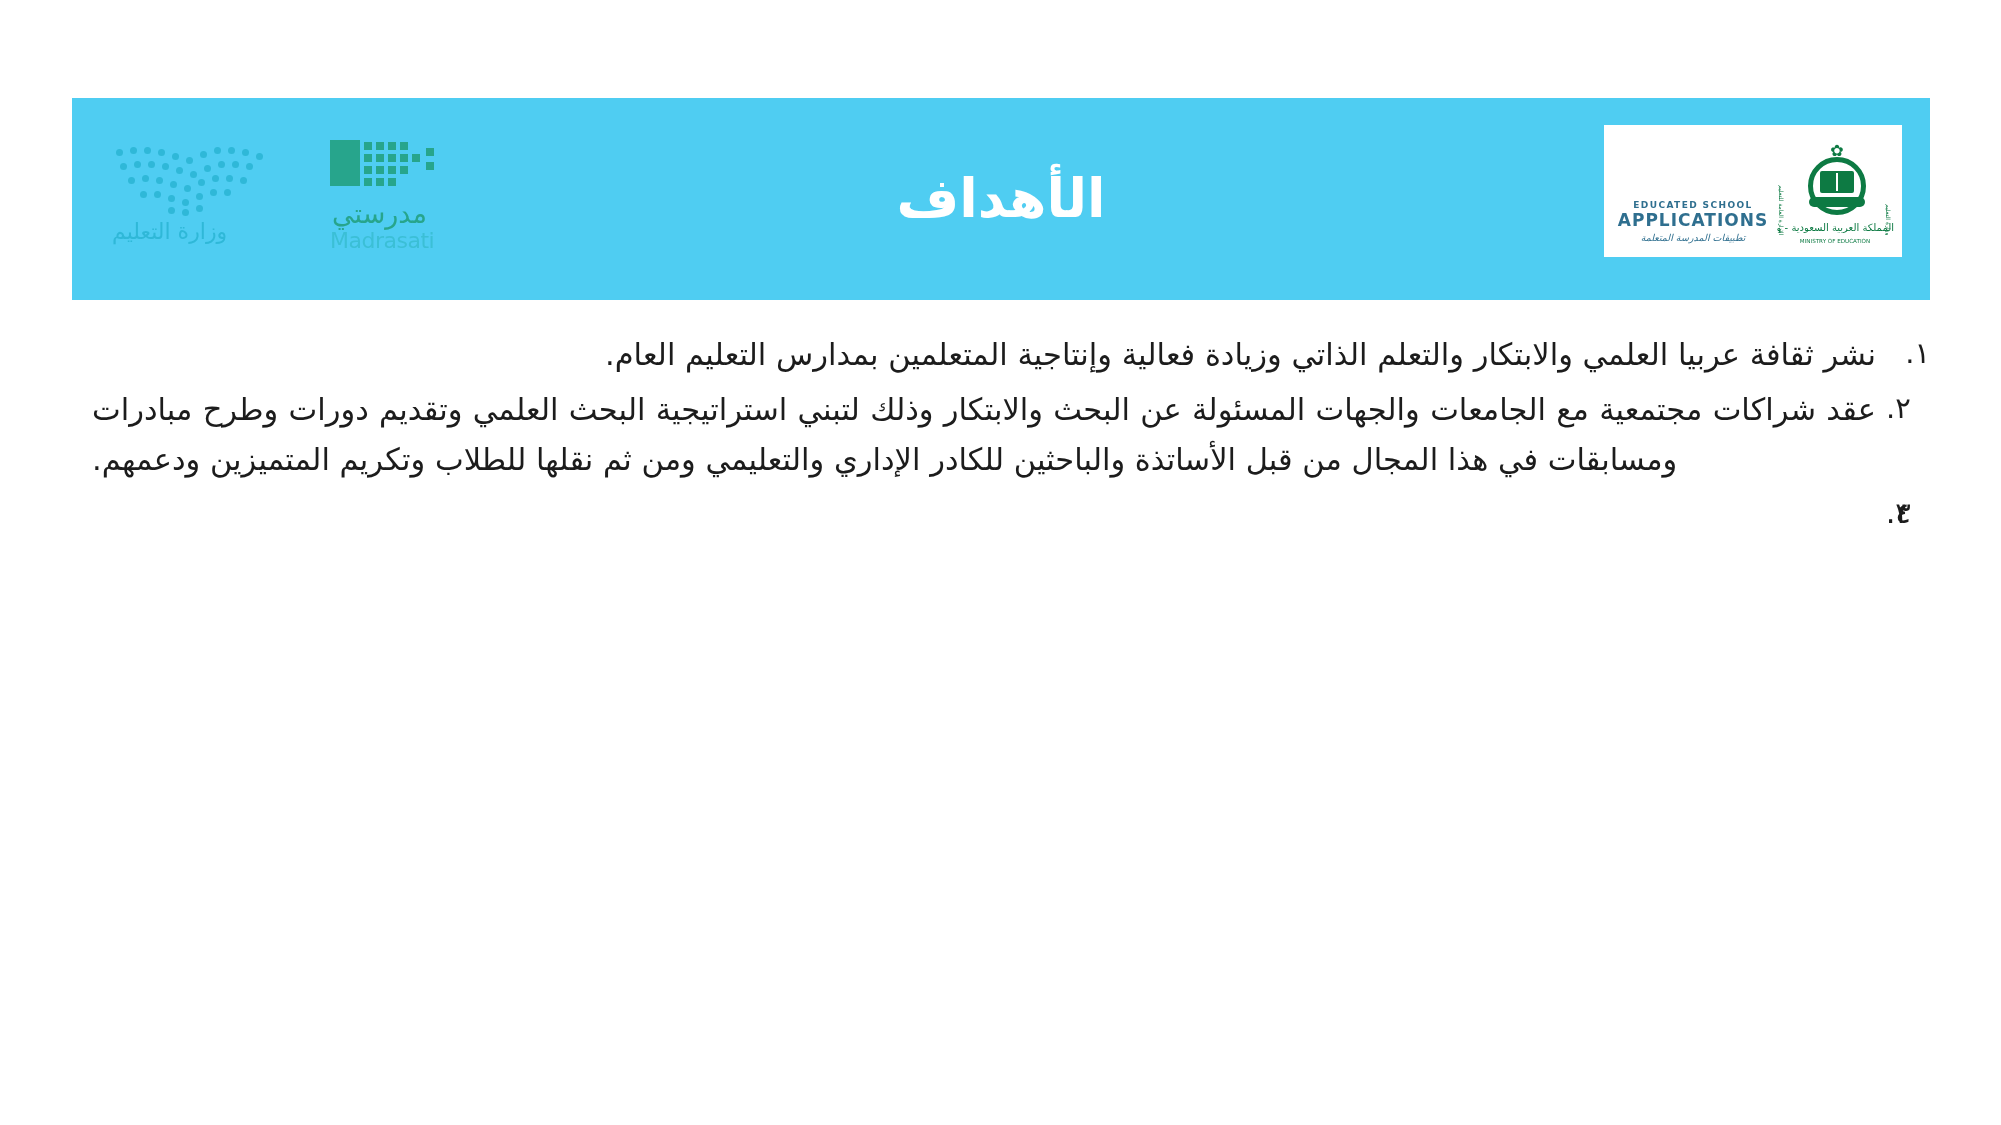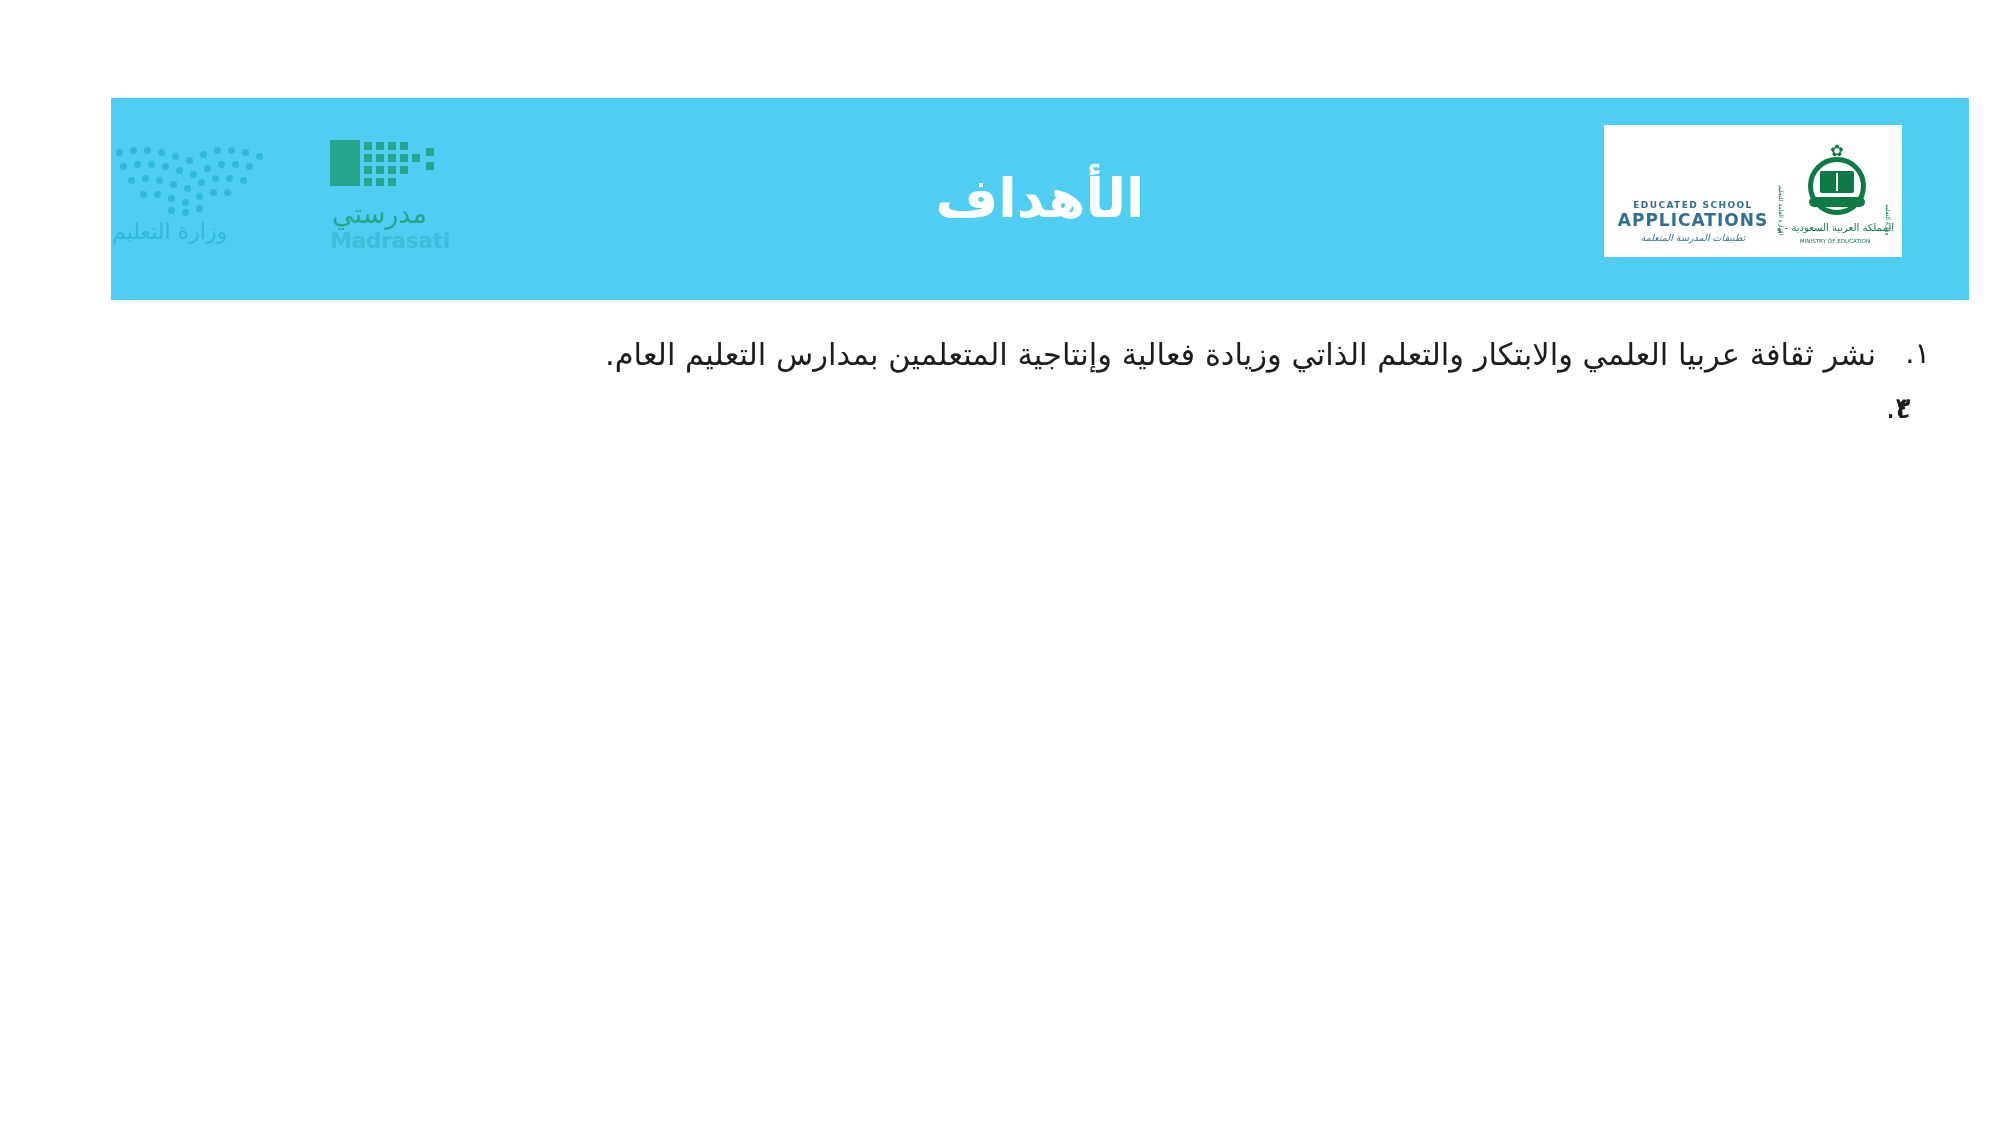--- a/index.html
+++ b/index.html
@@ -24,21 +24,20 @@
   .header-band {
     position: absolute;
     left: 72px;
     top: 98px;
     width: 1858px;
     height: 202px;
     background: #4FCDF2;
     display: flex;
     align-items: center;
     justify-content: center;
-    margin-left: 39px;
   }
   .header-title {
     color: #ffffff;
     font-size: 54px;
     font-weight: 700;
     letter-spacing: 1px;
     line-height: 1;
     direction: rtl;
     text-align: center;
     font-family: "DejaVu Sans", sans-serif;
@@ -81,21 +80,21 @@
     font-weight: 400;
     direction: rtl;
     white-space: nowrap;
   }
   .madrasati .wm-en {
     position: absolute;
     left: 0px;
     top: 88px;
     font-size: 22px;
     color: #3bbfd6;
-    font-weight: 700;
+    font-weight: 400;
     letter-spacing: -0.5px;
     direction: ltr;
     white-space: nowrap;
   }
 
   
   .moe {
     position: relative;
     width: 160px;
     height: 112px;
@@ -477,20 +476,21 @@
   </div>
 
   <div class="body-wrap">
     <ol class="goals">
       <li class="first">
         <span class="num">١.</span>
         <span>نشر ثقافة عربيا العلمي والابتكار والتعلم الذاتي وزيادة فعالية وإنتاجية المتعلمين بمدارس التعليم العام.</span>
       </li>
       <li>
         <span class="num">٢.</span>
+        <span>عقد شراكات مجتمعية مع الجامعات والجهات المسئولة عن البحث والابتكار وذلك لتبني استراتيجية البحث العلمي وتقديم دورات وطرح مبادرات ومسابقات في هذا المجال من قبل الأساتذة والباحثين للكادر الإداري والتعليمي ومن ثم نقلها للطلاب وتكريم المتميزين ودعمهم.</span>
       </li>
       <li class="third">
         <span class="num">٣.</span>
       </li>
       <li>
         <span class="num">٤.</span>
       </li>
     </ol>
   </div>
 

